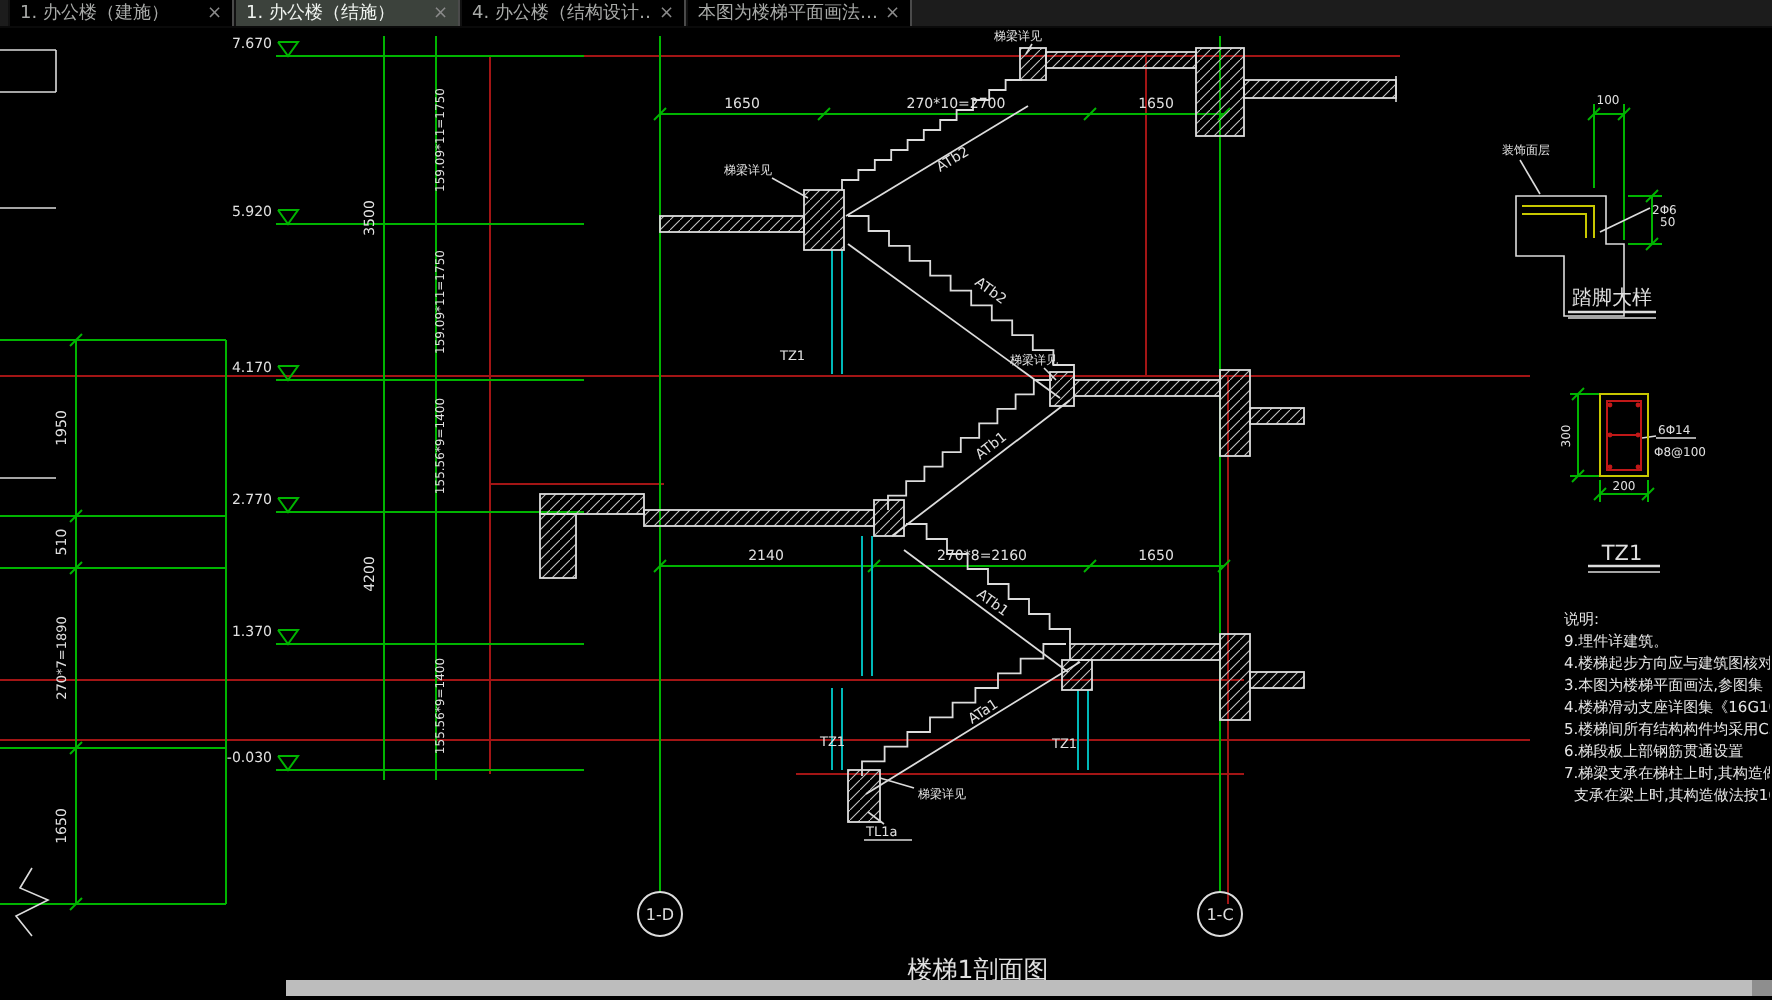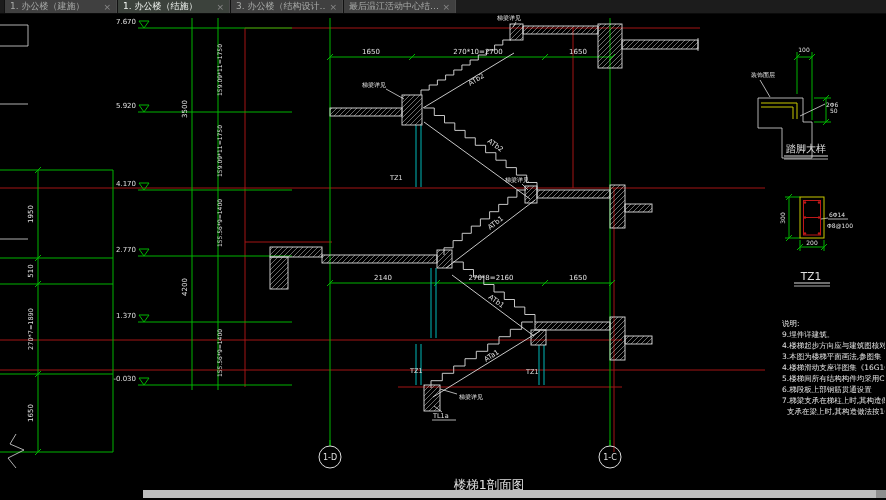--- a/index.html
+++ b/index.html
@@ -2,30 +2,30 @@
 <html><head>
 <meta charset="utf-8">
 <style>
   html,body{margin:0;padding:0;background:#000;width:886px;height:500px;overflow:hidden;
     font-family:"DejaVu Sans",sans-serif;}
   #stage{position:relative;width:886px;height:500px;background:#000;}
   
   #tabbar{position:absolute;left:0;top:0;width:886px;height:14px;background:#1c1c1c;
     display:flex;align-items:stretch;z-index:3;border-bottom:1px solid #0a0a0a;box-sizing:border-box;padding-left:4px;}
   .tab{width:113px;display:flex;align-items:center;justify-content:space-between;
-    padding:0 5px;box-sizing:border-box;background:#404040;border-right:1px solid #4a4a4a;
+    padding:0 5px;box-sizing:border-box;background:#000000;border-right:1px solid #4a4a4a;
     border-left:1px solid #111;color:#a8aaa8;font-size:9px;white-space:nowrap;overflow:hidden;cursor:default;}
   .tab.active{background:#3c423c;color:#f0f4f0;}
   .tab .lbl{overflow:hidden;text-overflow:clip;white-space:nowrap;}
   .tab .x{color:#8a8a8a;font-size:9px;margin-left:3px;flex:0 0 auto;}
   
   #canvas{position:absolute;left:0;top:0;width:886px;height:500px;z-index:1;}
   svg text{font-family:"DejaVu Sans",sans-serif;fill:#e0e0e0;}
   
-  #notes{position:absolute;left:782px;top:318px;width:103px;height:118px;overflow:hidden;
+  #notes{position:absolute;left:782px;top:304px;width:103px;height:118px;overflow:hidden;
     color:#e4e4e4;font-size:7.5px;line-height:11px;white-space:nowrap;z-index:2;}
   #notes .cont{padding-left:5px;}
   
   #hscroll{position:absolute;left:143px;top:490px;width:743px;height:8px;background:#bdbdbd;z-index:3;}
   #hscroll .corner{position:absolute;right:0;top:0;width:10px;height:8px;background:#8e8e8e;}
 </style>
 </head>
 <body>
 
 <div id="stage">
@@ -33,25 +33,25 @@
   <div id="tabbar">
     <div class="tab">
       <span class="lbl">1. 办公楼（建施）</span>
       <span class="x">×</span>
     </div>
     <div class="tab active">
       <span class="lbl">1. 办公楼（结施）</span>
       <span class="x">×</span>
     </div>
     <div class="tab">
-      <span class="lbl">3. 办公楼（结构设计…</span>
+      <span class="lbl">4. 办公楼（结构设计…</span>
       <span class="x">×</span>
     </div>
     <div class="tab">
-      <span class="lbl">最后温江活动中心结…</span>
+      <span class="lbl">本图为楼梯平面画法…</span>
       <span class="x">×</span>
     </div>
   </div>
 
   <div id="canvas">
   <svg width="886" height="500" viewBox="0 0 886 500">
     <defs>
       <pattern id="h" patternUnits="userSpaceOnUse" width="5" height="5">
         <path d="M0,5 L5,0" stroke="#c4c4c4" stroke-width="0.55"></path>
       </pattern>

